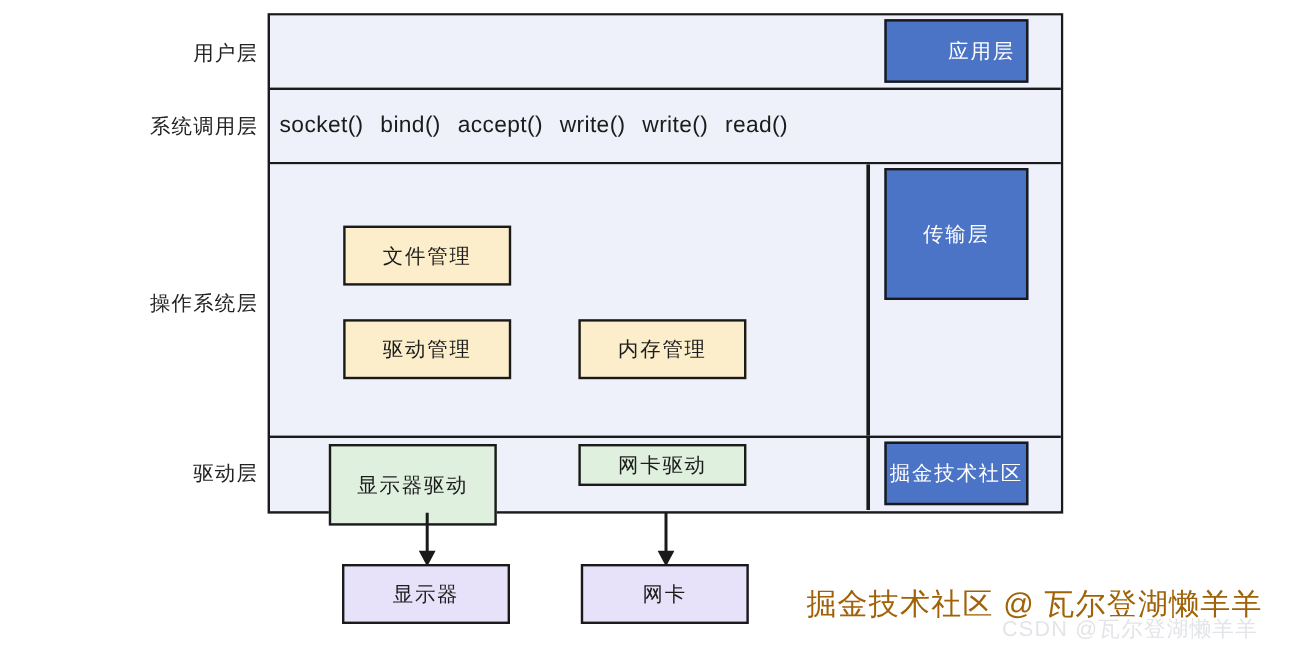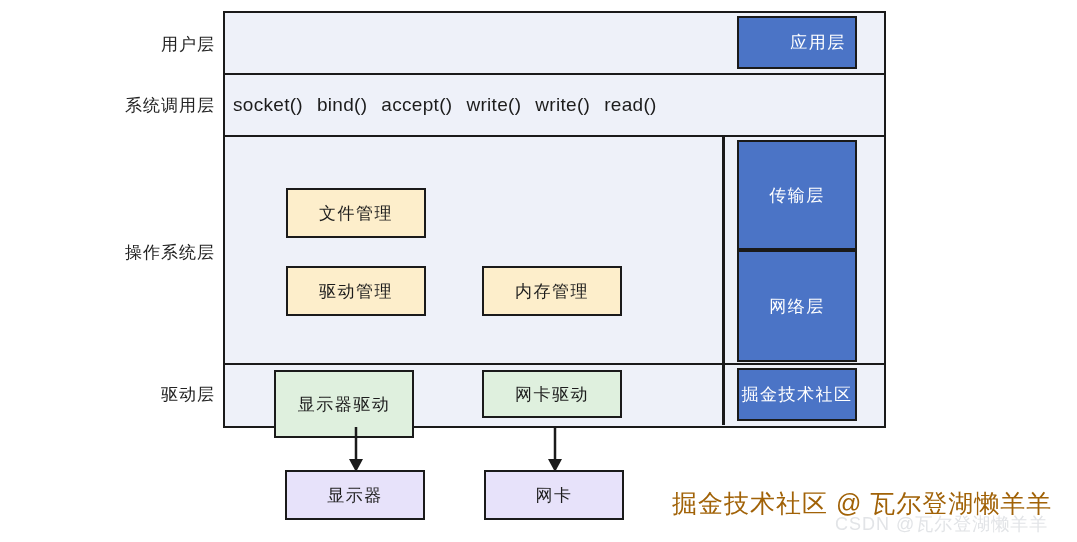--- a/index.html
+++ b/index.html
@@ -180,28 +180,27 @@
 
 
     <div class="yellow-box" style="left:61px; top:129px; width:140px; height:50px;">驱动管理</div>
 
     <div class="yellow-box" style="left:257px; top:129px; width:140px; height:50px;">内存管理</div>
 
     <div style="position:absolute; left:497px; top:0; width:2.5px; height:100%; background:#1a1a1a;"></div>
 
     <div class="blue-box" style="left:512px; top:3px; width:120px; height:110px;">传输层</div>
 
-    <div class="blue-box" style="left:512px; top:113px; width:120px; height:112px;">网络层</div>
   </div>
 
   <div class="band" style="top:352px; height:60px;">
 
     <div class="green-box" style="left:49px; top:5px; width:140px; height:68px;">显示器驱动</div>
 
-    <div class="green-box" style="left:257px; top:5px; width:140px; height:48px;">网卡驱动</div>
+    <div class="green-box" style="left:257px; top:5px; width:140px; height:35px;">网卡驱动</div>
 
     <div style="position:absolute; left:497px; top:0; width:2.5px; height:100%; background:#1a1a1a;"></div>
 
     <div class="blue-box" style="left:512px; top:3px; width:120px; height:53px;">掘金技术社区</div>
   </div>
 </div>
 
 <svg class="arrow" style="left:340px; top:427px;" width="32" height="46" viewBox="0 0 32 46">
   <line x1="16" y1="0" x2="16" y2="36" stroke="#1a1a1a" stroke-width="2.5"></line>
   <polygon points="16,45 9,32 23,32" fill="#1a1a1a"></polygon>

